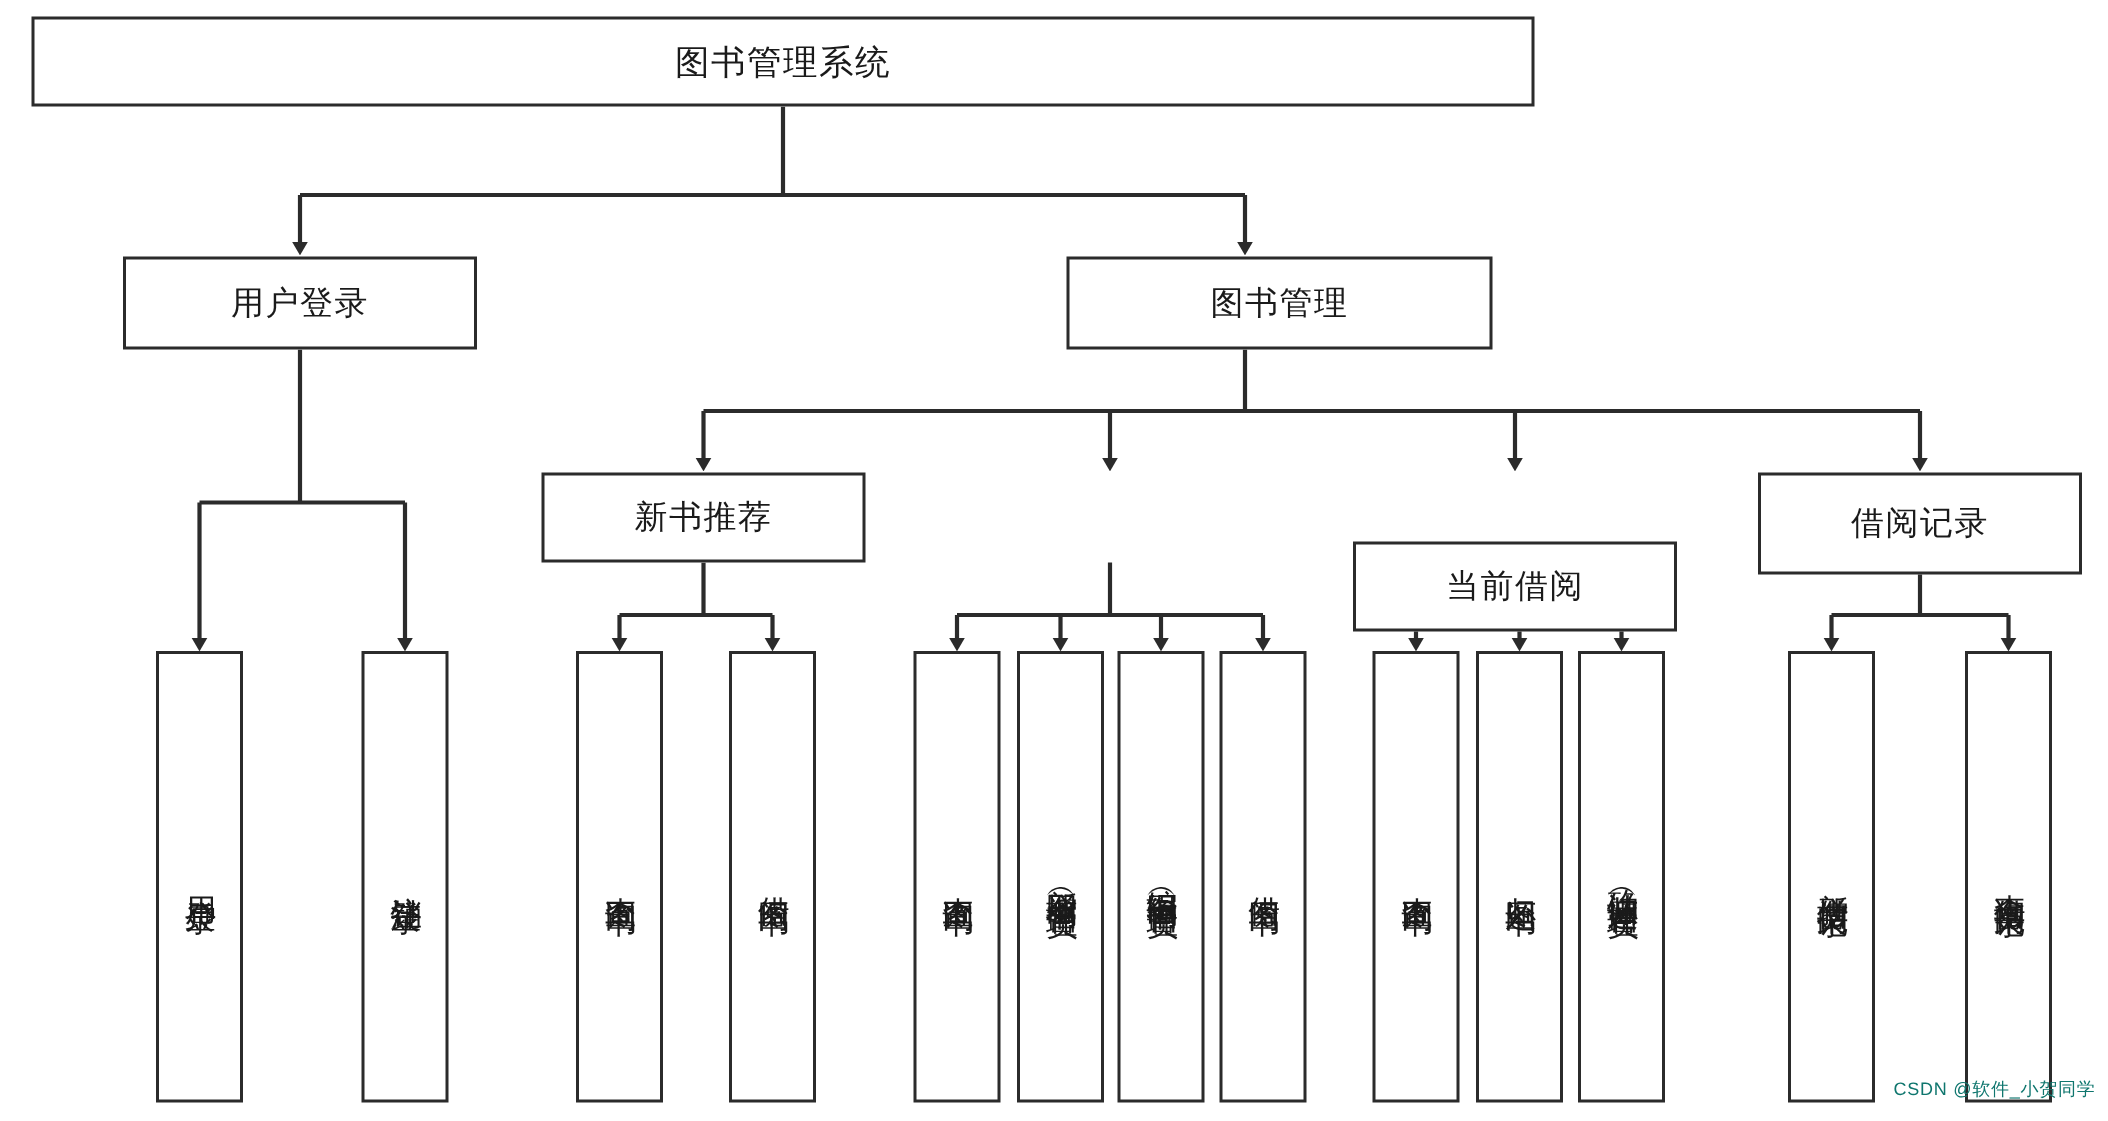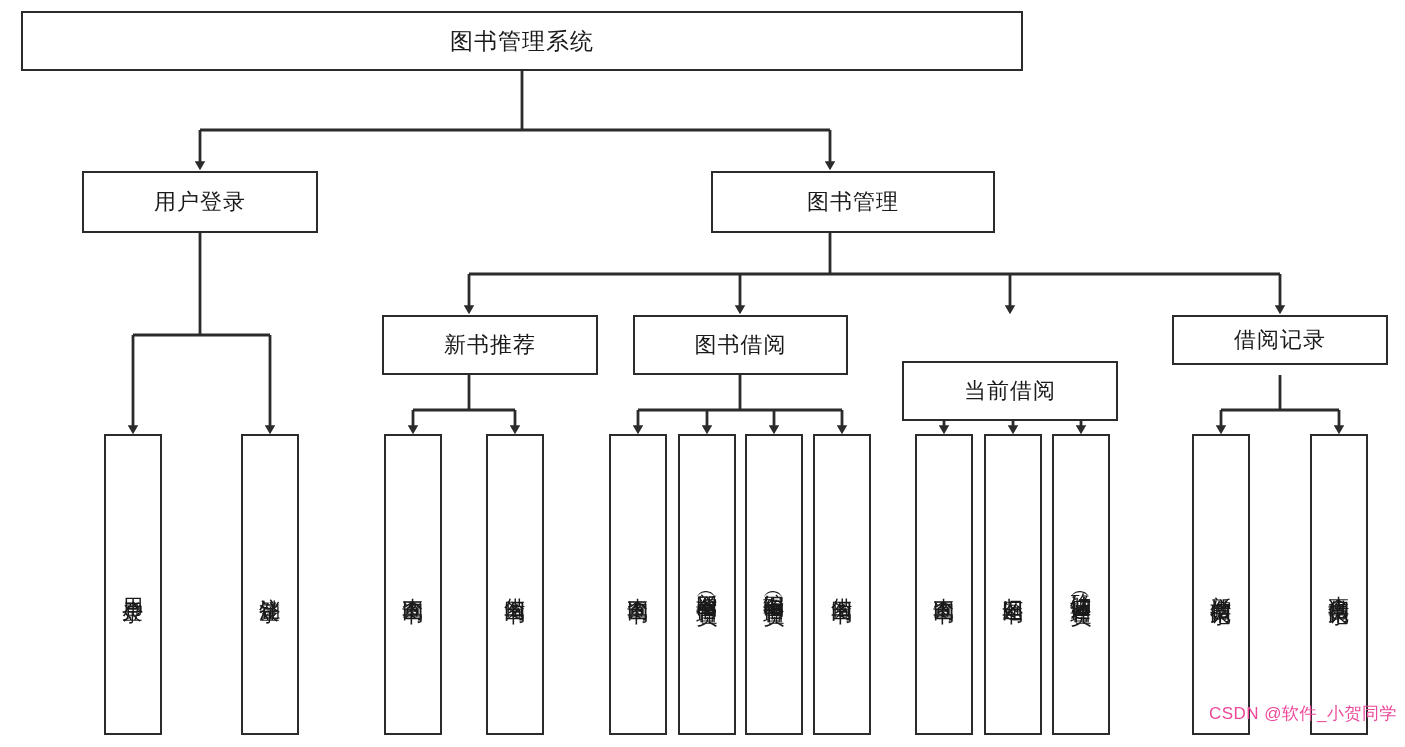--- a/index.html
+++ b/index.html
@@ -21,22 +21,22 @@
   .node.leaf{
     font-size:21px;
     writing-mode:vertical-rl;
     text-orientation:upright;
     line-height:1.12;
     letter-spacing:2px;
     padding:4px 0;
     white-space:nowrap;
   }
   .watermark{
-    position:absolute;right:8px;bottom:22px;
-    font-size:17px;color:#ec4899;
+    position:absolute;right:8px;bottom:12px;
+    font-size:12px;color:#0f766e;
     font-family:"Liberation Sans","DejaVu Sans",sans-serif;
     letter-spacing:0.5px;white-space:nowrap;
     pointer-events:none;
   }
 </style>
 </head>
 <body>
 
 <div id="diagram-root">
 
@@ -88,24 +88,23 @@
       <path d="M 1221 410 L 1221 426" marker-end="url(#arrow)"></path>
       <path d="M 1339 410 L 1339 426" marker-end="url(#arrow)"></path>
     </g>
   </svg>
 
   <div class="node root horiz" style="left: 21px; top: 11px; width: 1002px; height: 60px;">图书管理系统</div>
 
   <div class="node horiz" style="left: 82px; top: 171px; width: 236px; height: 62px;">用户登录</div>
   <div class="node horiz" style="left: 711px; top: 171px; width: 284px; height: 62px;">图书管理</div>
 
-  <div class="node horiz" style="left: 361px; top: 315px; width: 216px; height: 60px; margin-left: 21px;">新书推荐</div>
-  <div class="node horiz" style="left: 633px; top: 315px; width: 215px; height: 60px;">图书借阅</div>
+  <div class="node horiz" style="left: 361px; top: 315px; width: 216px; height: 60px;">新书推荐</div>
   <div class="node horiz" style="left: 902px; top: 315px; width: 216px; height: 60px; margin-top: 46px;">当前借阅</div>
-  <div class="node horiz" style="left: 1172px; top: 315px; width: 216px; height: 50px;">借阅记录</div>
+  <div class="node horiz" style="left: 1172px; top: 315px; width: 216px; height: 68px;">借阅记录</div>
 
   <div class="node leaf" style="left: 104px; top: 434px; width: 58px; height: 301px;">用户登录</div>
   <div class="node leaf" style="left: 241px; top: 434px; width: 58px; height: 301px;">注销登录</div>
   <div class="node leaf" style="left: 384px; top: 434px; width: 58px; height: 301px;">查询图书</div>
   <div class="node leaf" style="left: 486px; top: 434px; width: 58px; height: 301px;">借阅图书</div>
   <div class="node leaf" style="left: 609px; top: 434px; width: 58px; height: 301px;">查询图书</div>
   <div class="node leaf" style="left: 678px; top: 434px; width: 58px; height: 301px;">新增图书（管理员）</div>
   <div class="node leaf" style="left: 745px; top: 434px; width: 58px; height: 301px;">编辑图书（管理员）</div>
   <div class="node leaf" style="left: 813px; top: 434px; width: 58px; height: 301px;">借阅图书</div>
   <div class="node leaf" style="left: 915px; top: 434px; width: 58px; height: 301px;">查询图书</div>

